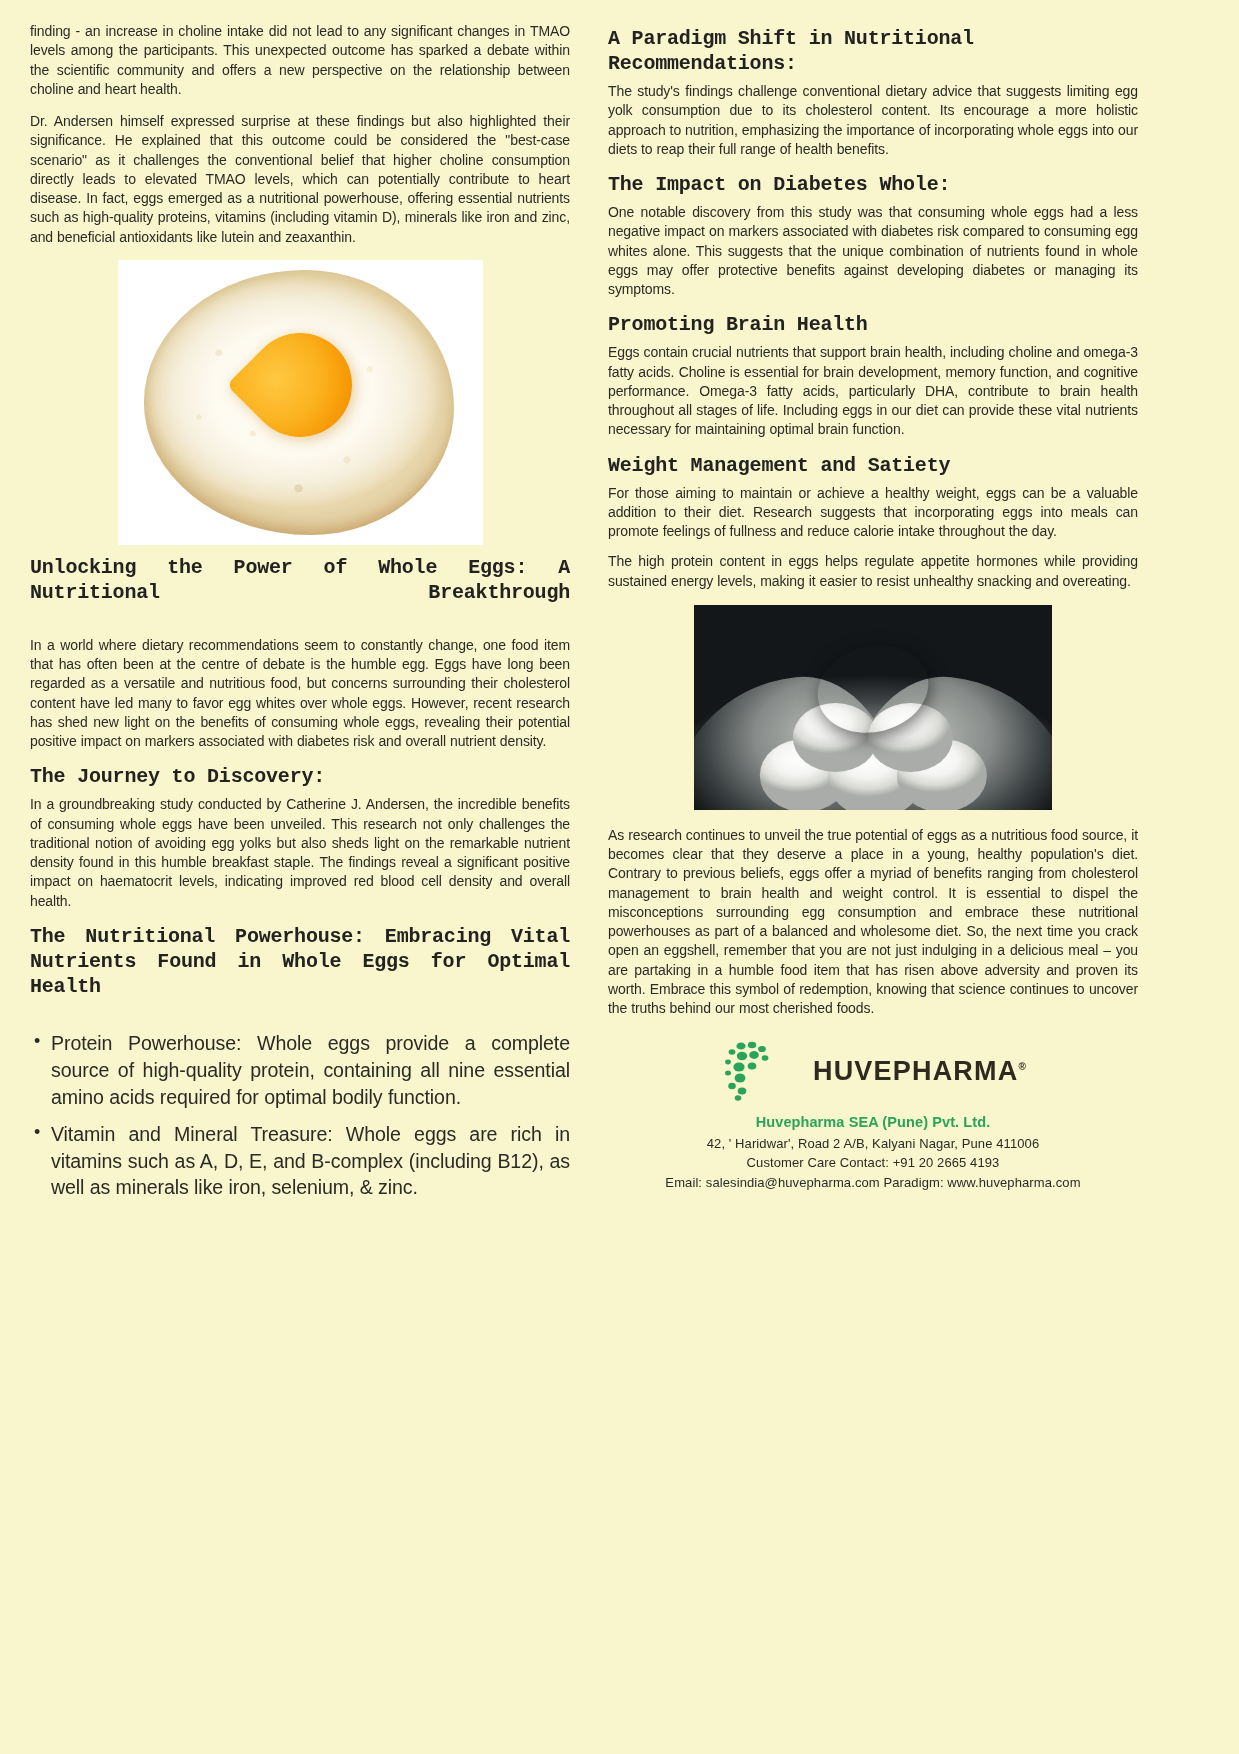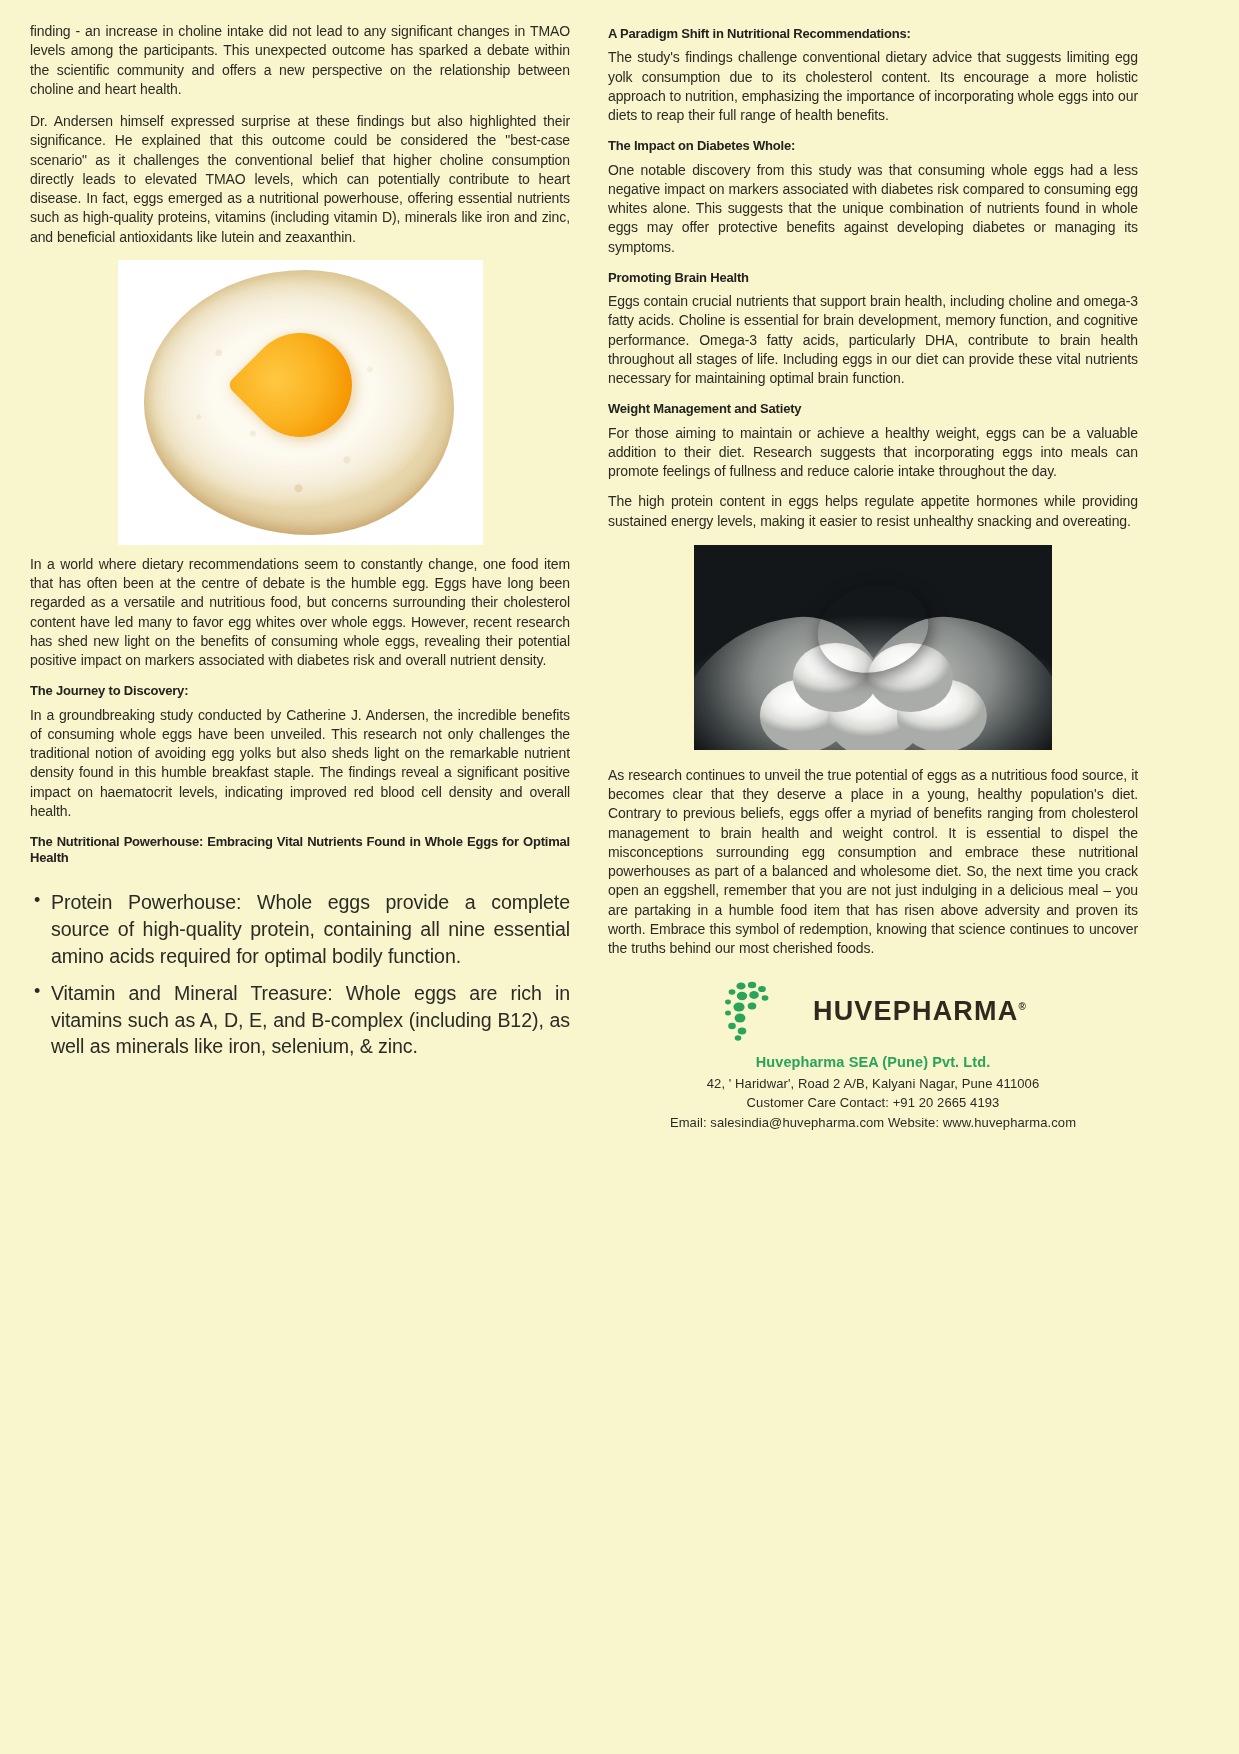--- a/index.html
+++ b/index.html
@@ -37,25 +37,26 @@
     line-height: 1.375;
     text-align: justify;
     letter-spacing: -0.1px;
     word-spacing: 0.2px;
     color: #2b2b26;
   }
   p.body.tight { margin-bottom: 11px; }
 
   h2.head {
     margin: 4px 0 6px 0;
-    font-size: 13px;
+    font-size: 20px;
     line-height: 1.25;
     font-weight: bold;
     color: #222220;
     letter-spacing: -0.2px;
+    font-family: Liberation Mono, monospace;
   }
   h2.head.justify {
     text-align: justify;
   }
   h2.head.justify::after {
     content: "";
     display: inline-block;
     width: 100%;
   }
 
@@ -245,20 +246,21 @@
     <p class="body">finding - an increase in choline intake did not lead to any significant changes in TMAO levels among the participants. This unexpected outcome has sparked a debate within the scientific community and offers a new perspective on the relationship between choline and heart health.</p>
 
     <p class="body">Dr. Andersen himself expressed surprise at these findings but also highlighted their significance. He explained that this outcome could be considered the "best-case scenario" as it challenges the conventional belief that higher choline consumption directly leads to elevated TMAO levels, which can potentially contribute to heart disease. In fact, eggs emerged as a nutritional powerhouse, offering essential nutrients such as high-quality proteins, vitamins (including vitamin D), minerals like iron and zinc, and beneficial antioxidants like lutein and zeaxanthin.</p>
 
     <div class="fig-egg">
       <div class="egg-white"></div>
       <div class="egg-edge"></div>
       <div class="yolk"></div>
     </div>
 
+    <h2 class="head justify">Unlocking the Power of Whole Eggs: A Nutritional Breakthrough</h2>
 
     <p class="body">In a world where dietary recommendations seem to constantly change, one food item that has often been at the centre of debate is the humble egg. Eggs have long been regarded as a versatile and nutritious food, but concerns surrounding their cholesterol content have led many to favor egg whites over whole eggs. However, recent research has shed new light on the benefits of consuming whole eggs, revealing their potential positive impact on markers associated with diabetes risk and overall nutrient density.</p>
 
     <h2 class="head">The Journey to Discovery:</h2>
 
     <p class="body">In a groundbreaking study conducted by Catherine J. Andersen, the incredible benefits of consuming whole eggs have been unveiled. This research not only challenges the traditional notion of avoiding egg yolks but also sheds light on the remarkable nutrient density found in this humble breakfast staple. The findings reveal a significant positive impact on haematocrit levels, indicating improved red blood cell density and overall health.</p>
 
     <h2 class="head justify">The Nutritional Powerhouse: Embracing Vital Nutrients Found in Whole Eggs for Optimal Health</h2>
 
     <ul class="bullets">
@@ -319,16 +321,16 @@
             <ellipse cx="19" cy="58" rx="3.3" ry="2.8"></ellipse>
           </g>
         </svg>
         <div class="logo-word">
           <span>HUVEPHARMA</span><sup>®</sup>
         </div>
       </div>
       <div class="company">Huvepharma SEA (Pune) Pvt. Ltd.</div>
       <div class="addr-line">42, ' Haridwar', Road 2 A/B, Kalyani Nagar, Pune 411006</div>
       <div class="addr-line">Customer Care Contact: +91 20 2665 4193</div>
-      <div class="addr-line">Email: salesindia@huvepharma.com  Website: www.huvepharma.com</div>
+      <div class="addr-line">Email: salesindia@huvepharma.com  Paradigm: www.huvepharma.com</div>
     </div>
   </div>
 </div>
 
 </body></html>

